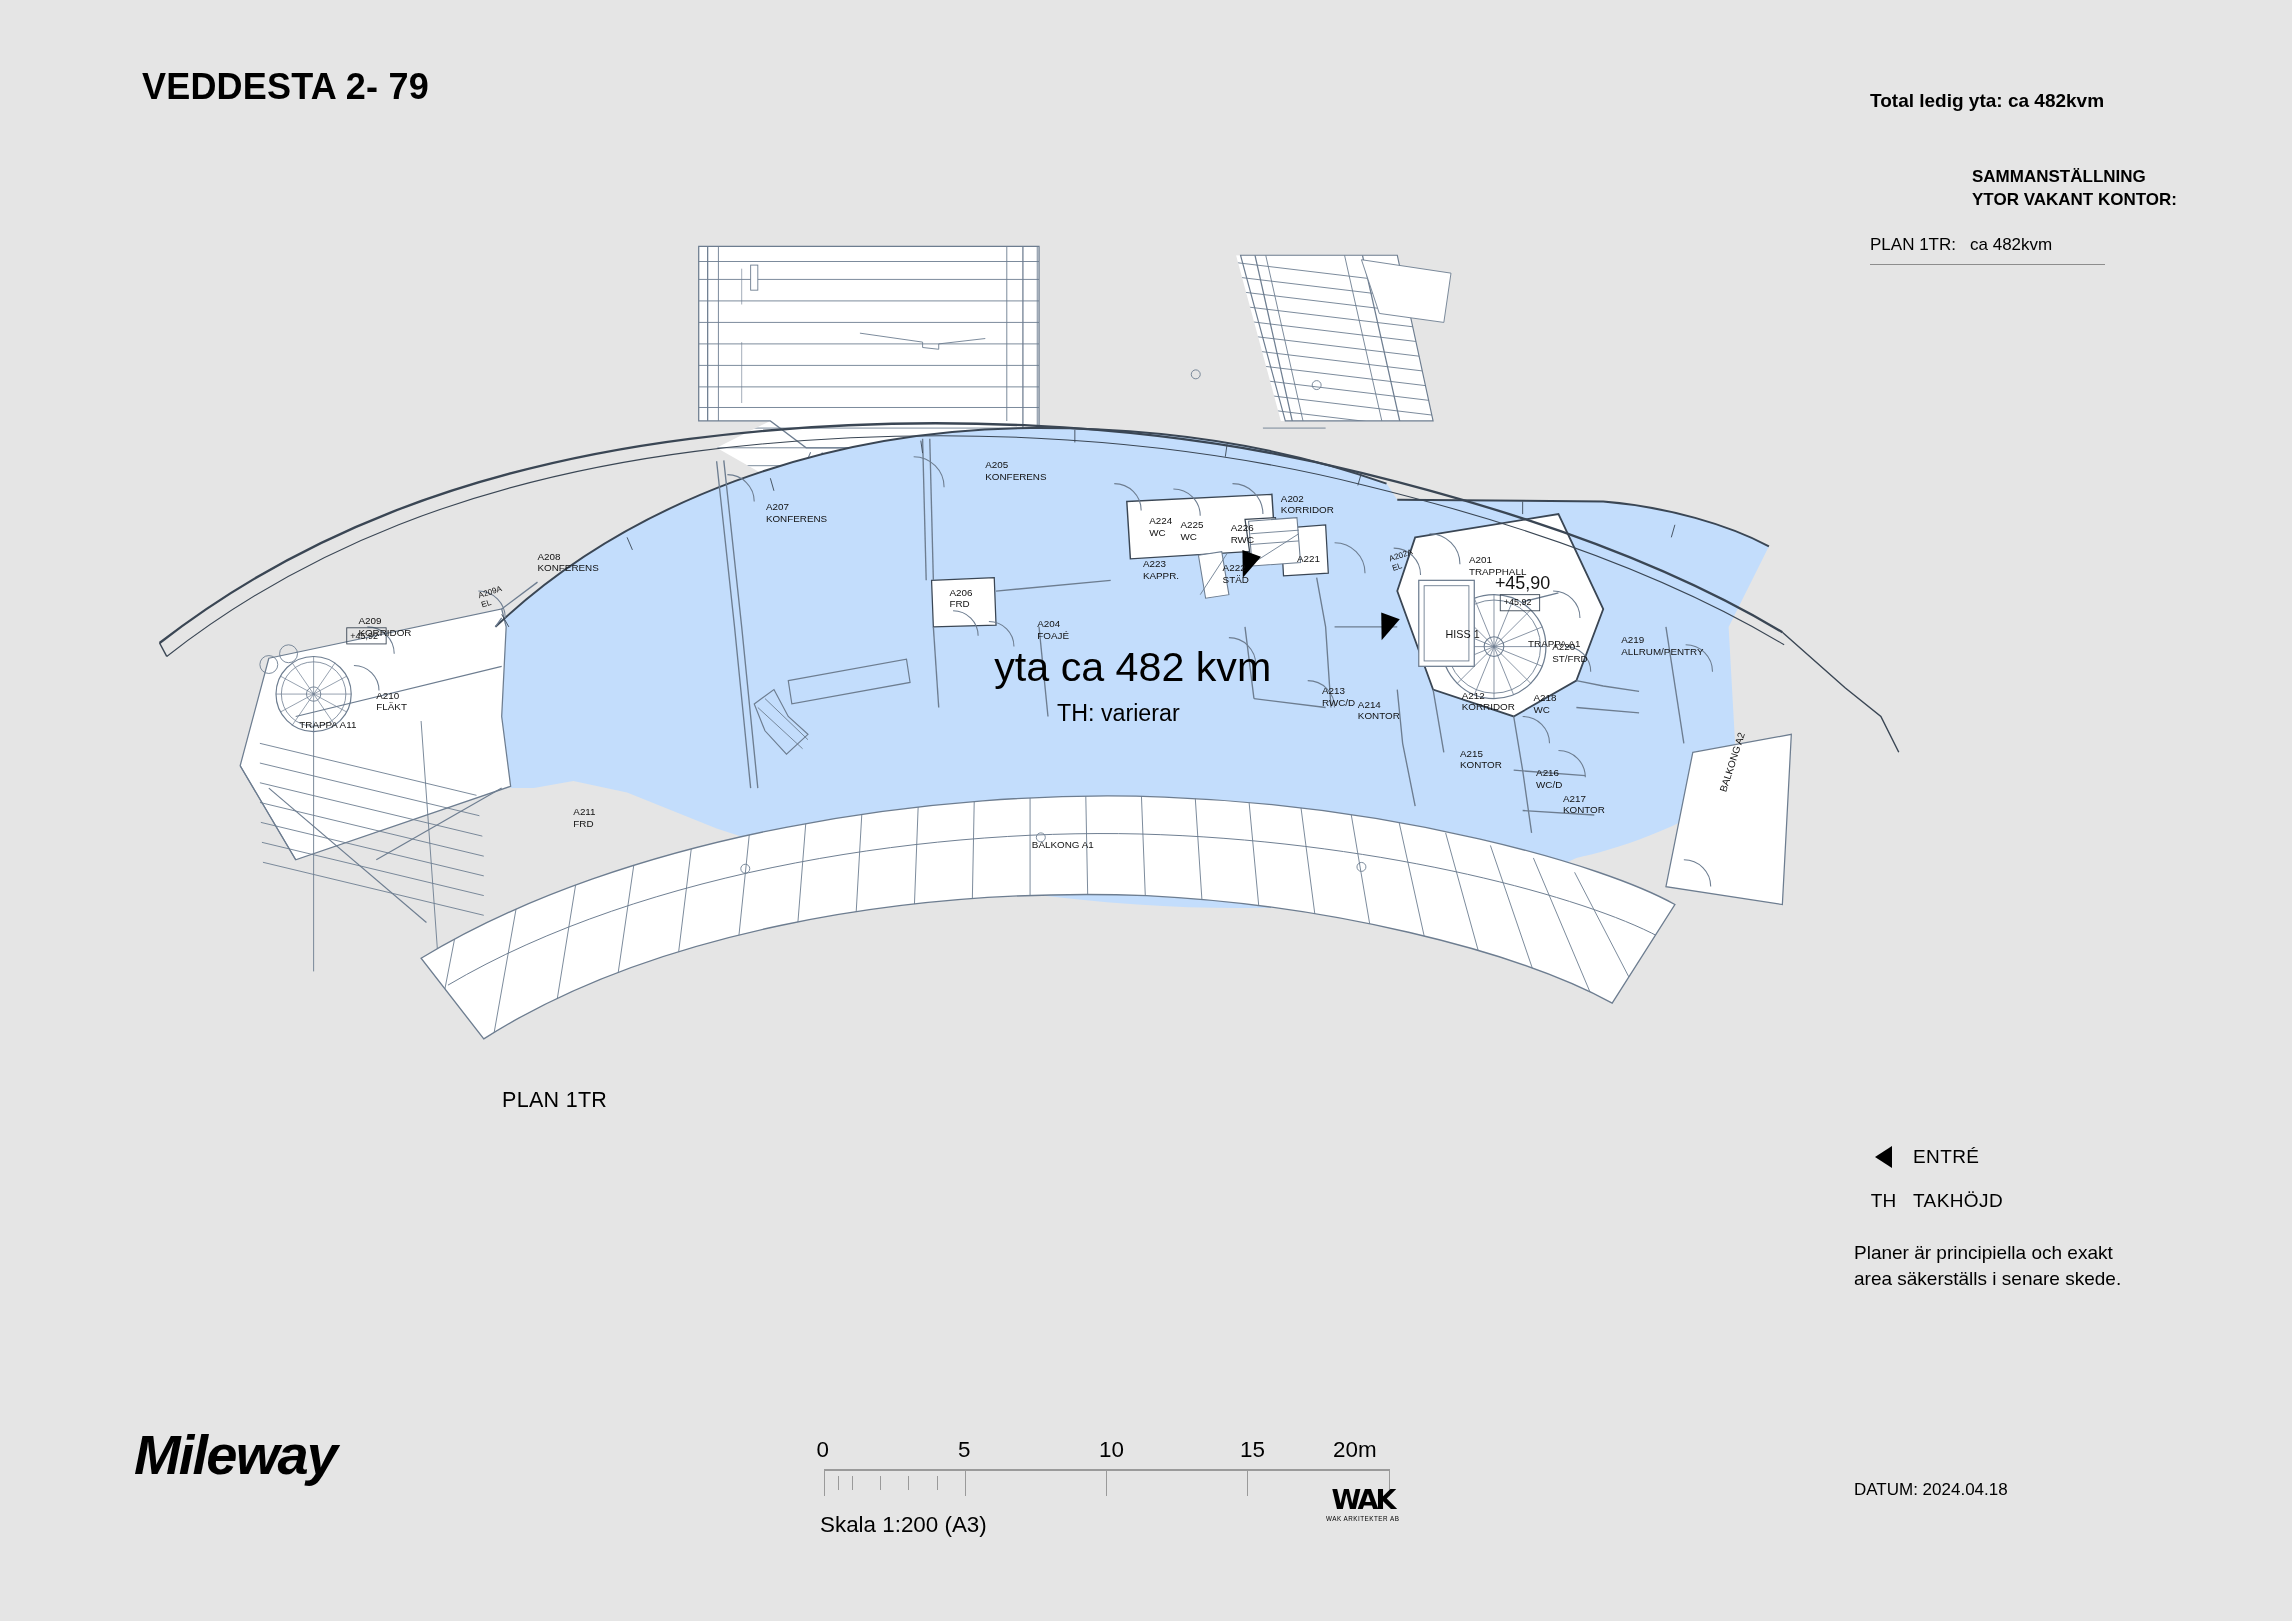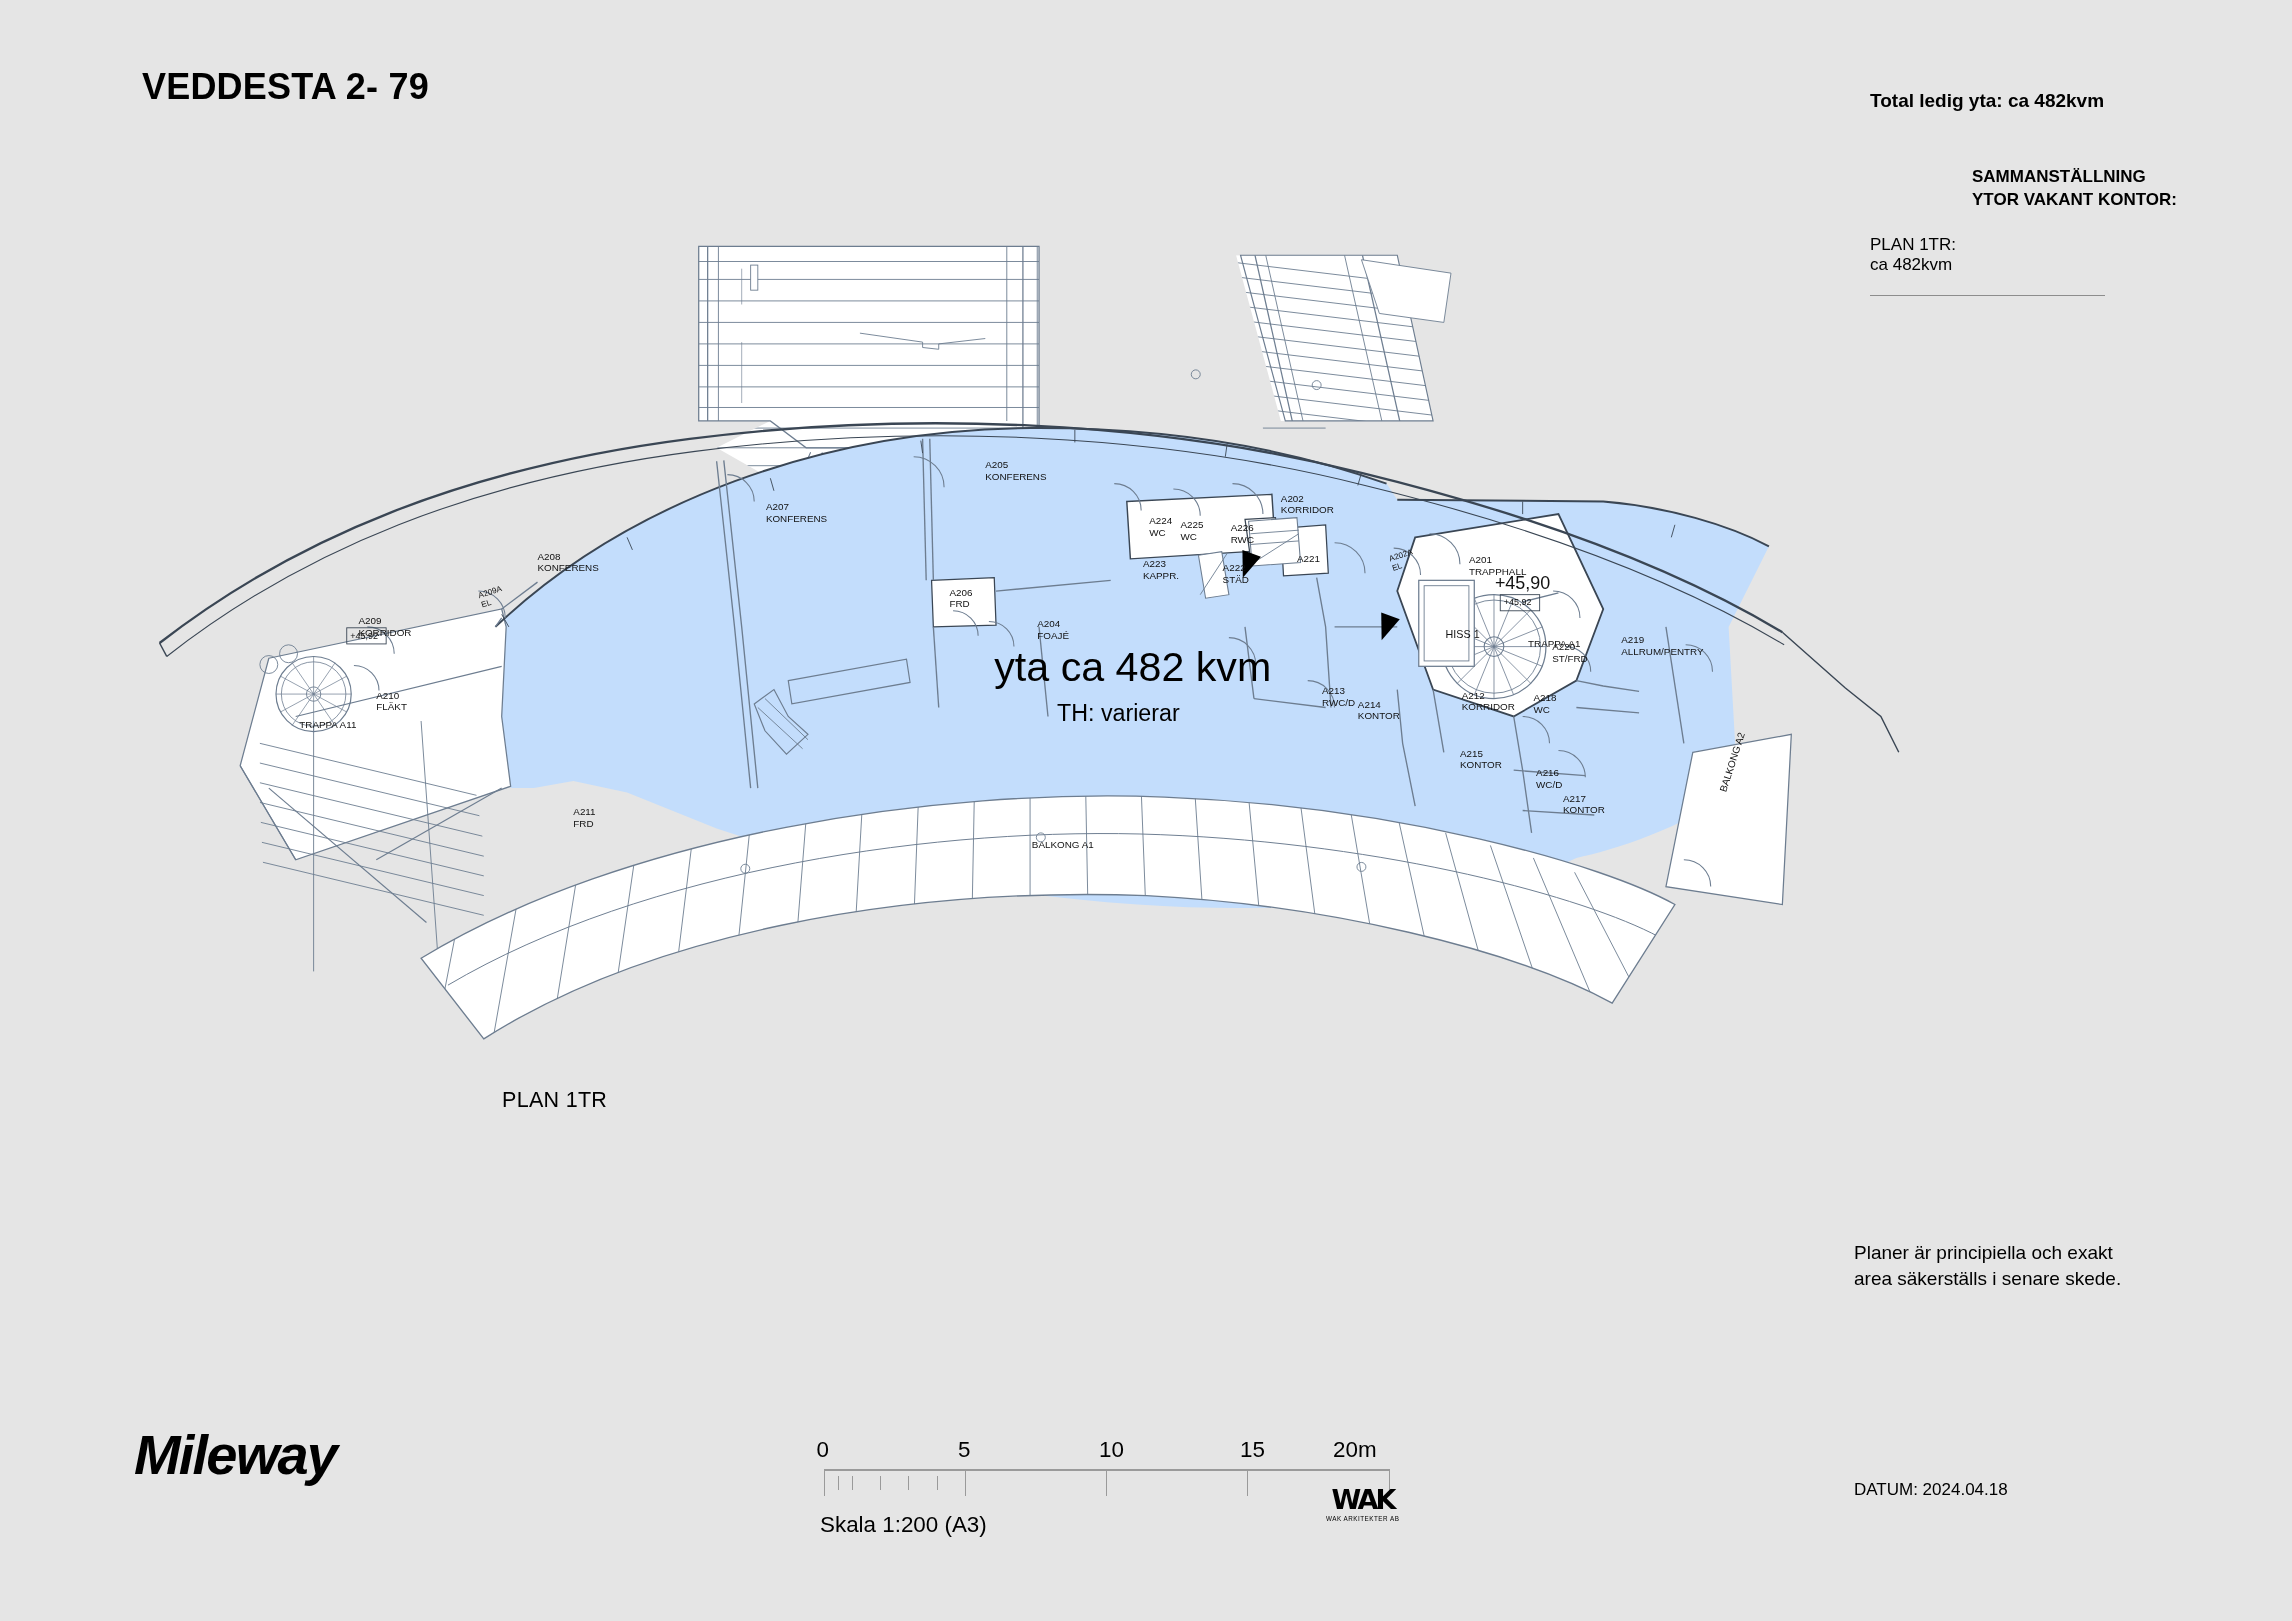--- a/index.html
+++ b/index.html
@@ -21,23 +21,22 @@
     position:absolute;left:1870px;top:90px;
     font-size:19px;font-weight:bold;white-space:nowrap;
   }
   #summary-block{
     position:absolute;left:1972px;top:166px;font-size:17px;font-weight:bold;line-height:1.35;
   }
   #summary-block .ln{white-space:nowrap;}
   #plan-row{
     position:absolute;left:1870px;top:235px;width:235px;
     font-size:17px;font-weight:normal;
-    border-bottom:1.3px solid #8d8d8d;padding-bottom:20px;
+    border-bottom:1.3px solid #8d8d8d;padding-bottom:9px;
     display:flex;
-    flex-direction:column;
   }
   #plan-row .k{width:100px;white-space:nowrap;}
   #plan-row .v{white-space:nowrap;}
 
   
   #legend{position:absolute;left:1854px;top:1146px;width:376px;font-size:19px;}
   .legend-row{display:flex;align-items:center;margin-bottom:21.5px;}
   .legend-sym{width:59px;display:flex;justify-content:center;align-items:center;}
   .legend-txt{white-space:nowrap;letter-spacing:0.4px;}
   .tri-left{
@@ -557,20 +556,32 @@
         <text class="rmlabel" x="1152" y="947" font-size="11">BALKONG A1</text>
         <text class="rmlabel" x="1927" y="885" font-size="11" transform="rotate(-72 1927 885)">BALKONG A2</text>
       </g>
 
     <text id="area-callout" class="big-area" x="1110" y="760" font-size="46">yta ca 482 kvm</text>
     <text id="ceiling-callout" class="big-area" x="1180" y="805" font-size="26">TH: varierar</text>
   </svg>
 
   <div id="plan-caption">PLAN 1TR</div>
 
+  <div id="legend">
+    <div class="legend-row">
+      <div class="legend-sym">
+        <div class="tri-left"></div>
+      </div>
+      <div class="legend-txt">ENTRÉ</div>
+    </div>
+    <div class="legend-row">
+      <div class="legend-sym">TH</div>
+      <div class="legend-txt">TAKHÖJD</div>
+    </div>
+  </div>
 
   <div id="legend-note">
     <div>Planer är principiella och exakt</div>
     <div>area säkerställs i senare skede.</div>
   </div>
 
   <div id="datum">DATUM: 2024.04.18</div>
 
   <div id="mileway-logo">Mileway</div>
 

